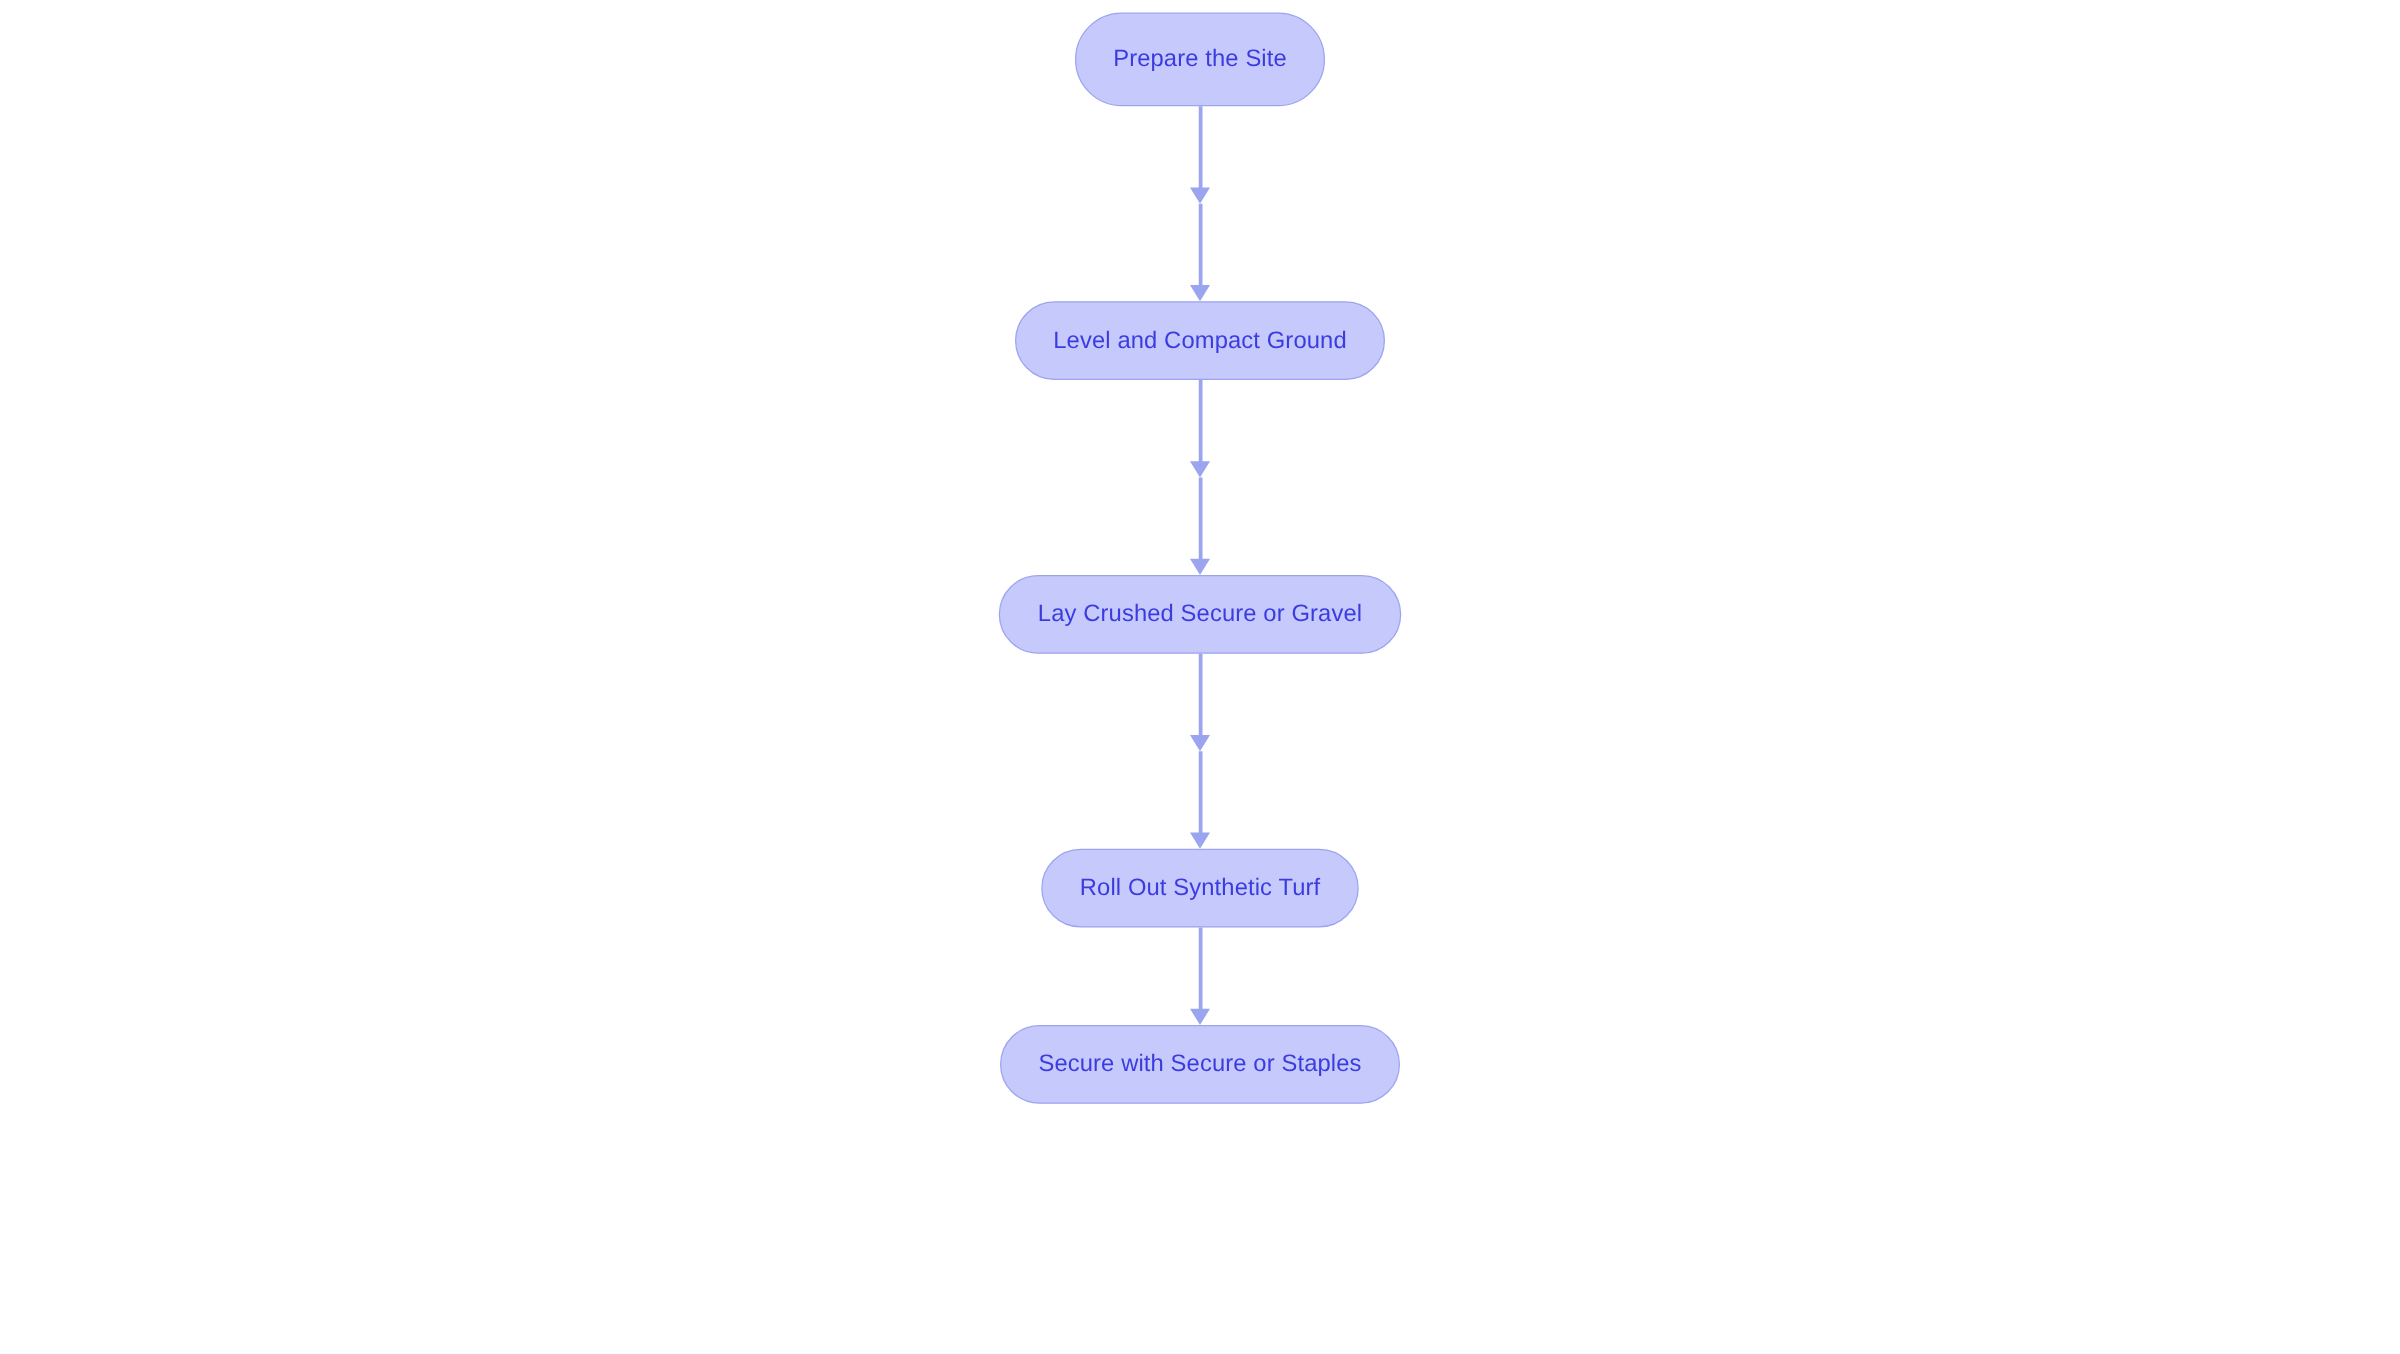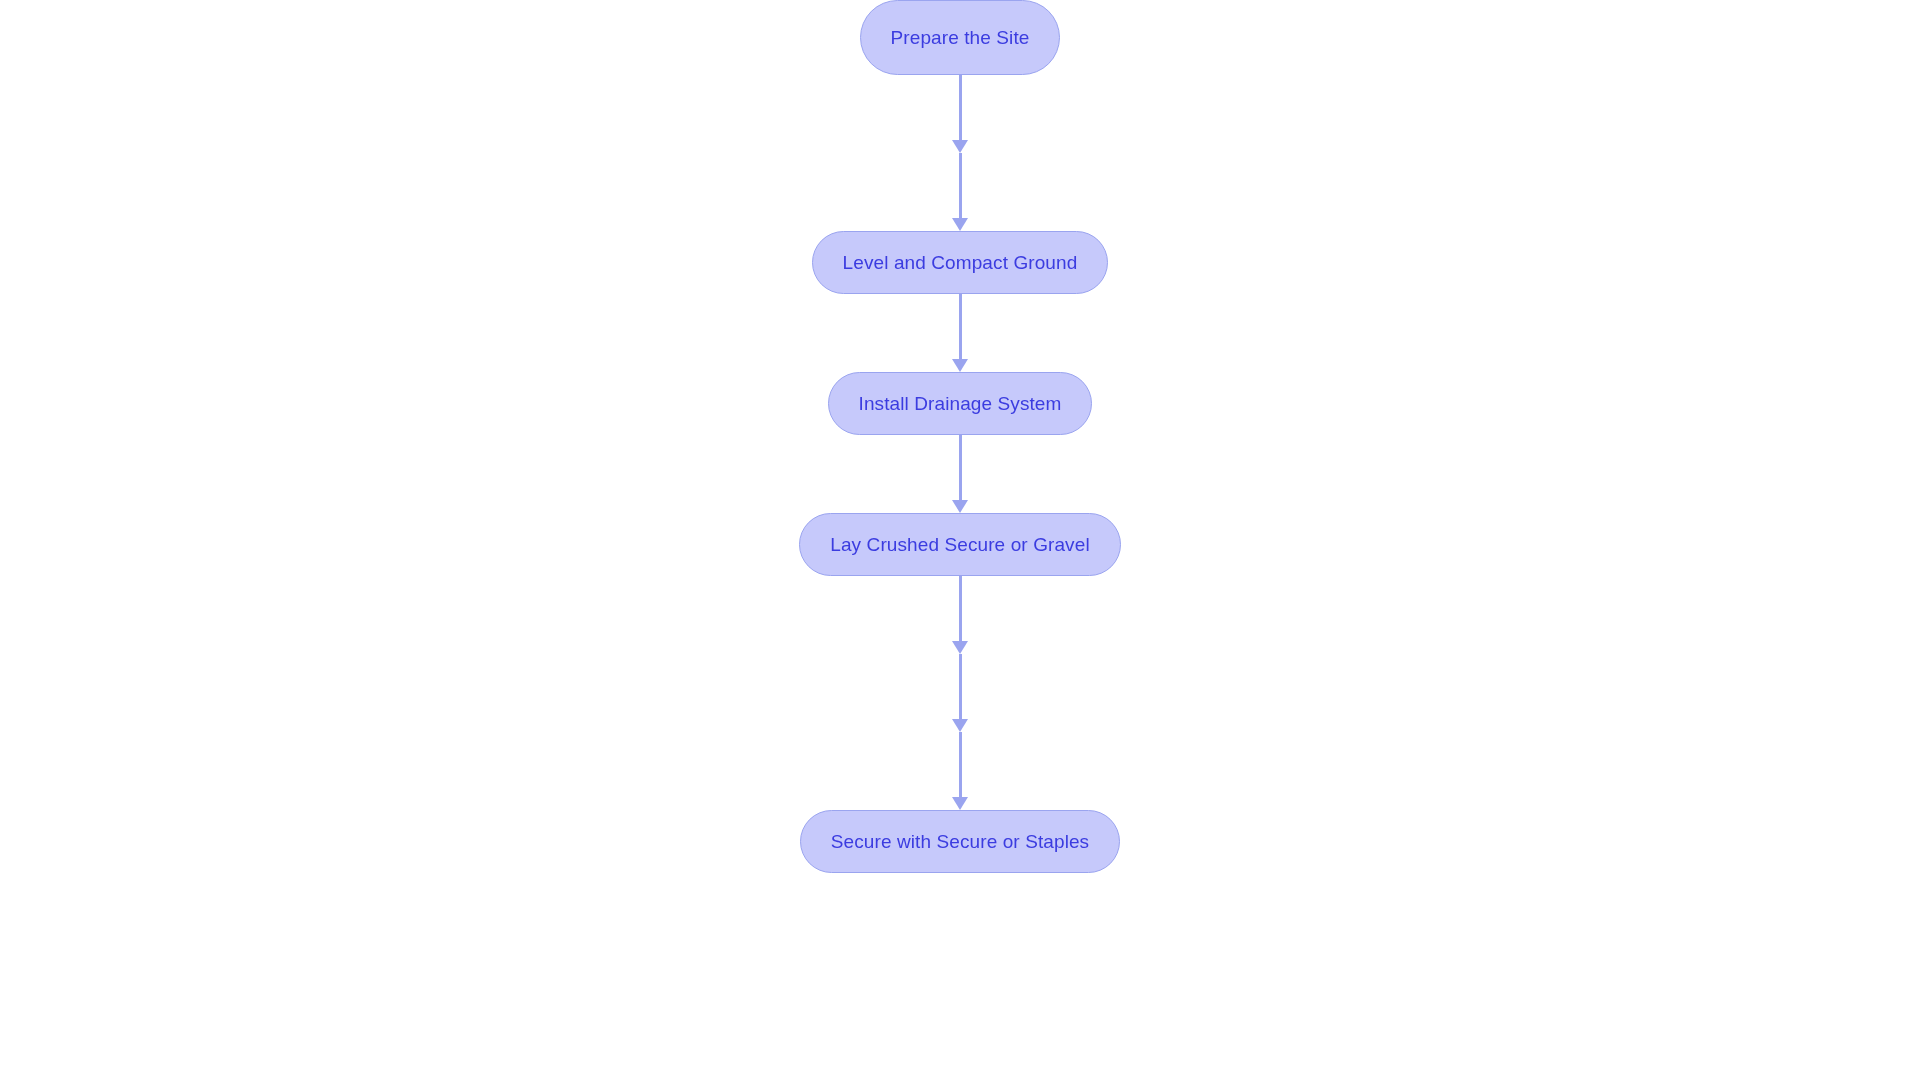--- a/index.html
+++ b/index.html
@@ -26,20 +26,21 @@
   .flow-column {
     position: absolute;
     left: 0;
     top: 0;
     width: 1920px;
     height: 1083px;
     display: flex;
     flex-direction: column;
     align-items: center;
     justify-content: flex-start;
+    padding-top: 10px;
     box-sizing: border-box;
   }
 
   
   .flow-node {
     display: flex;
     align-items: center;
     justify-content: center;
     box-sizing: border-box;
     background: #c6c9fb;
@@ -108,23 +109,20 @@
 
     <div class="flow-node">
       <span class="node-label">Level and Compact Ground</span>
     </div>
 
     <div class="flow-connector">
       <div class="connector-line"></div>
       <div class="connector-arrow"></div>
     </div>
 
-    <div class="flow-node">
-      <span class="node-label">Install Drainage System</span>
-    </div>
 
     <div class="flow-connector">
       <div class="connector-line"></div>
       <div class="connector-arrow"></div>
     </div>
 
     <div class="flow-node">
       <span class="node-label">Lay Crushed Secure or Gravel</span>
     </div>
 
@@ -132,20 +130,23 @@
       <div class="connector-line"></div>
       <div class="connector-arrow"></div>
     </div>
 
 
     <div class="flow-connector">
       <div class="connector-line"></div>
       <div class="connector-arrow"></div>
     </div>
 
+    <div class="flow-node">
+      <span class="node-label">Roll Out Synthetic Turf</span>
+    </div>
 
     <div class="flow-connector">
       <div class="connector-line"></div>
       <div class="connector-arrow"></div>
     </div>
 
     <div class="flow-node">
       <span class="node-label">Secure with Secure or Staples</span>
     </div>
 

